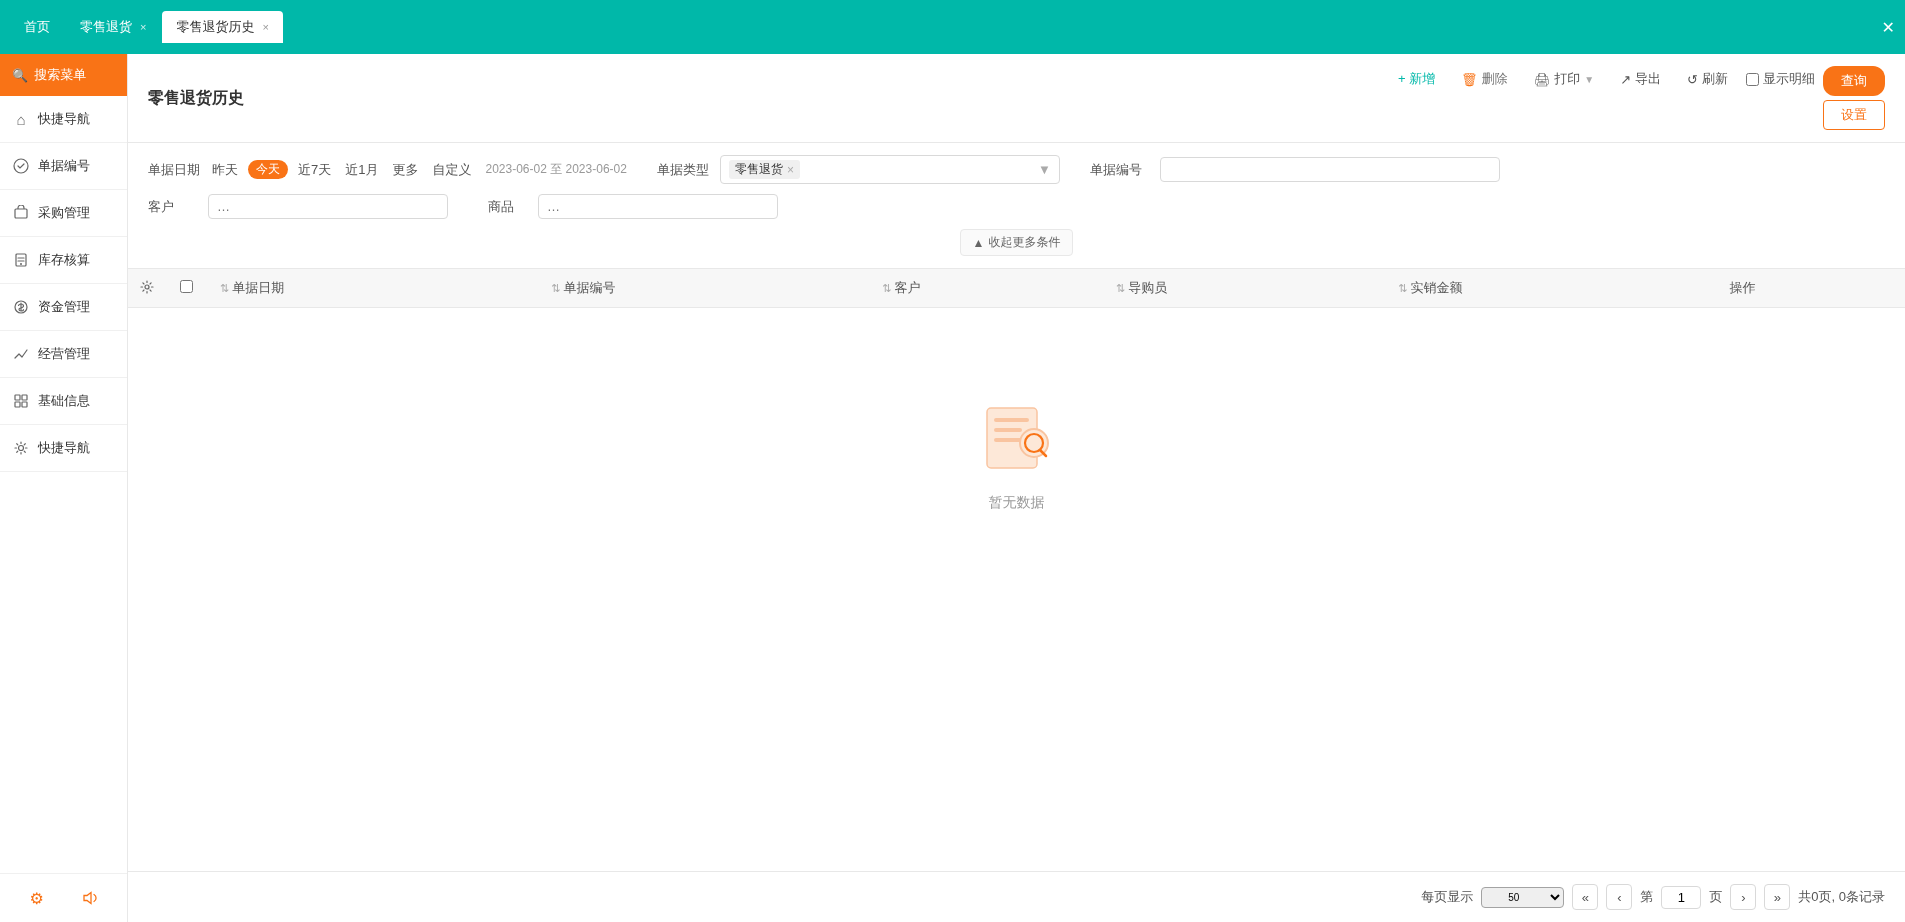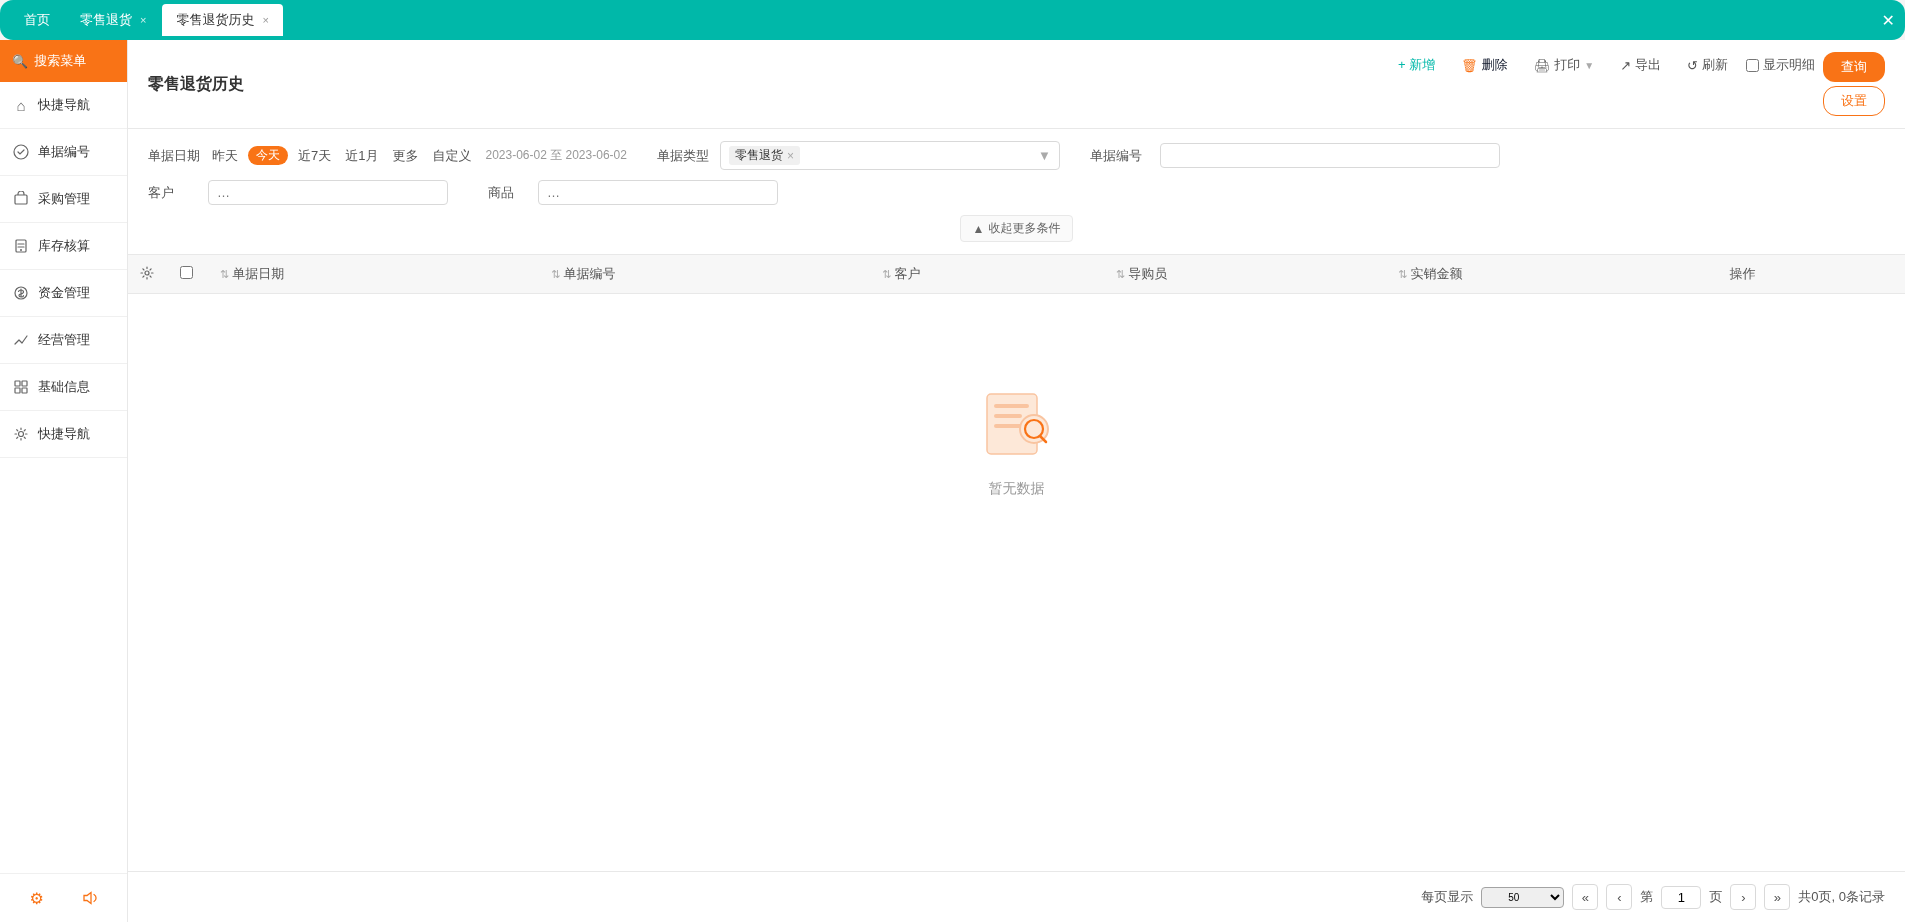--- a/index.html
+++ b/index.html
@@ -3,24 +3,23 @@
   <meta charset="utf-8">
   <style>
     * { box-sizing: border-box; margin: 0; padding: 0; }
     body { font-family: "Microsoft YaHei", "PingFang SC", sans-serif; font-size: 13px; background: #f5f5f5; height: 922px; overflow: hidden; display: flex; flex-direction: column; }
 
     
     .tab-bar {
       background: #00b8a9;
       display: flex;
       align-items: center;
-      height: 40px;
+      height: 54px;
       padding: 0 10px;
       flex-shrink: 0;
-      border-radius: 13px;
     }
     .tab-item {
       display: flex;
       align-items: center;
       padding: 0 14px;
       height: 32px;
       border-radius: 4px 4px 0 0;
       cursor: pointer;
       color: #fff;
       font-size: 13px;
@@ -157,21 +156,21 @@
       padding: 6px 18px;
       border-radius: 12px;
       cursor: pointer;
       font-size: 13px;
     }
     .btn-settings {
       background: #fff;
       color: #f97316;
       border: 1px solid #f97316;
       padding: 5px 16px;
-      border-radius: 13px;
+      border-radius: 4px;
       cursor: pointer;
       font-size: 13px;
     }
 
     
     .filter-area {
       background: #fff;
       padding: 12px 20px;
       border-bottom: 1px solid #e8e8e8;
       flex-shrink: 0;
@@ -515,21 +514,21 @@
 
     <div class="page-header">
       <span class="page-title">零售退货历史</span>
       <div class="header-right-actions">
         <div class="header-action-group">
           <div class="action-btn btn-new">
             <span>+ 新增</span>
           </div>
           <div class="action-btn">
             <span style="color:#f97316;">🗑</span>
-            <span style="color:#0f172a;">删除</span>
+            <span style="color:#737373;">删除</span>
           </div>
           <div class="action-btn">
             <span>🖨</span>
             <span>打印</span>
             <span style="font-size:10px;color:#aaa;">▼</span>
           </div>
           <div class="action-btn">
             <span>↗</span>
             <span>导出</span>
           </div>

